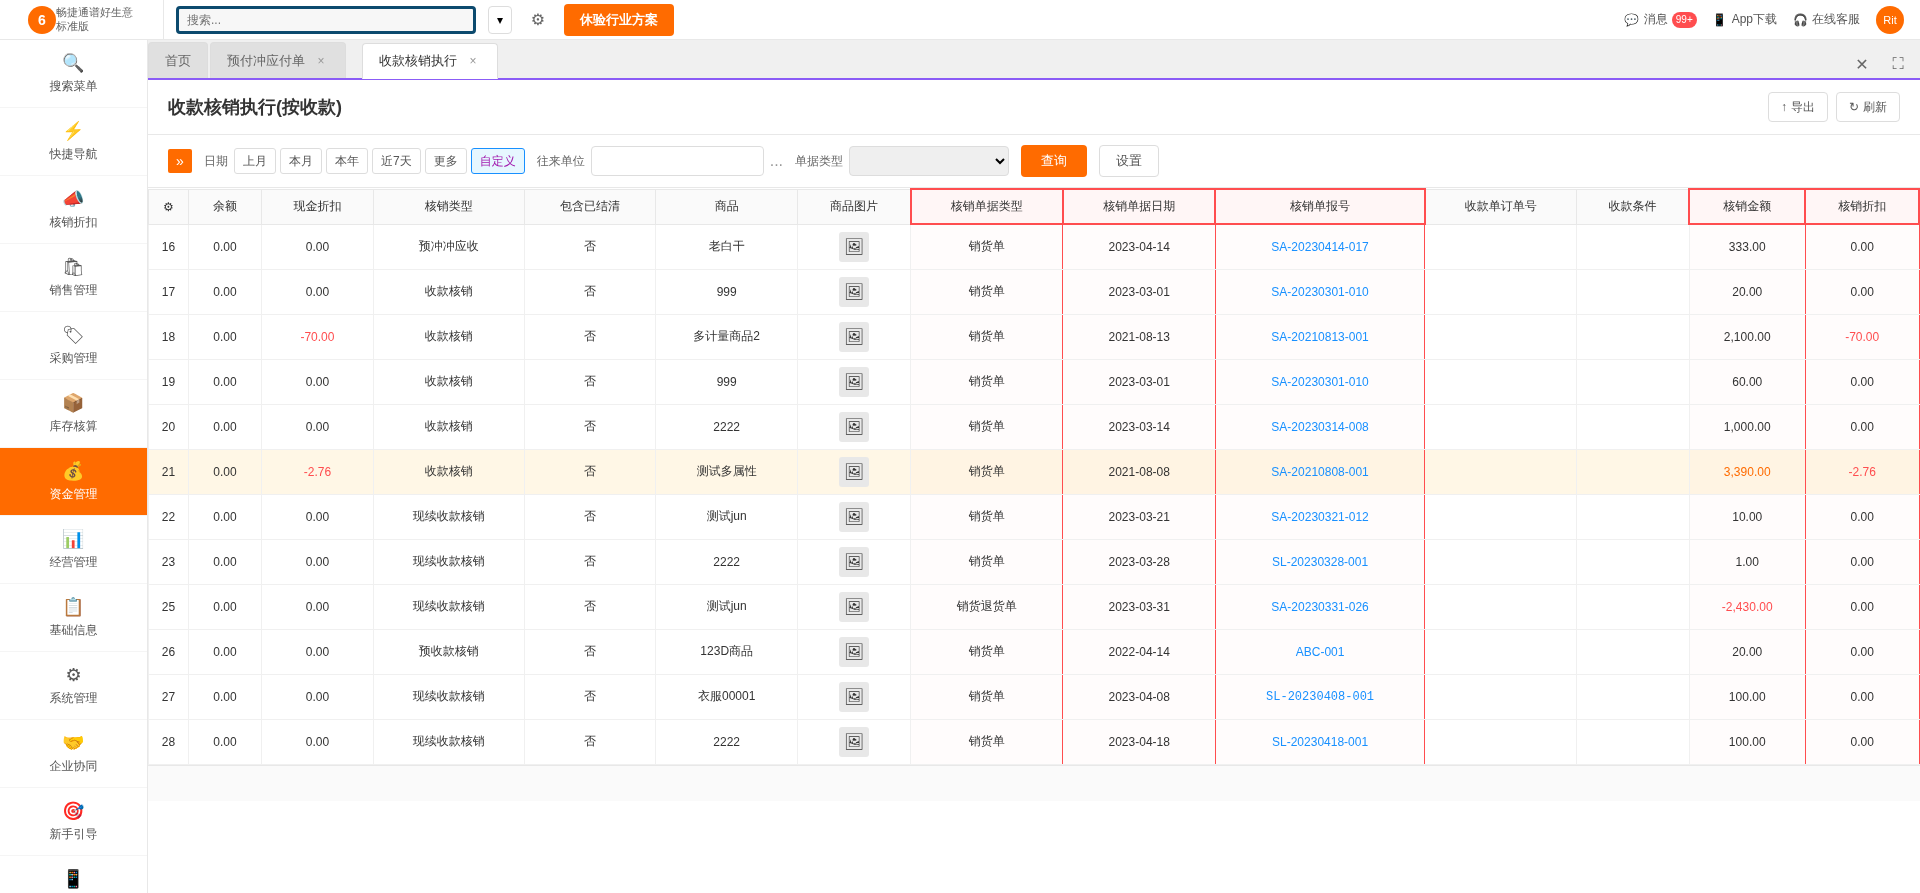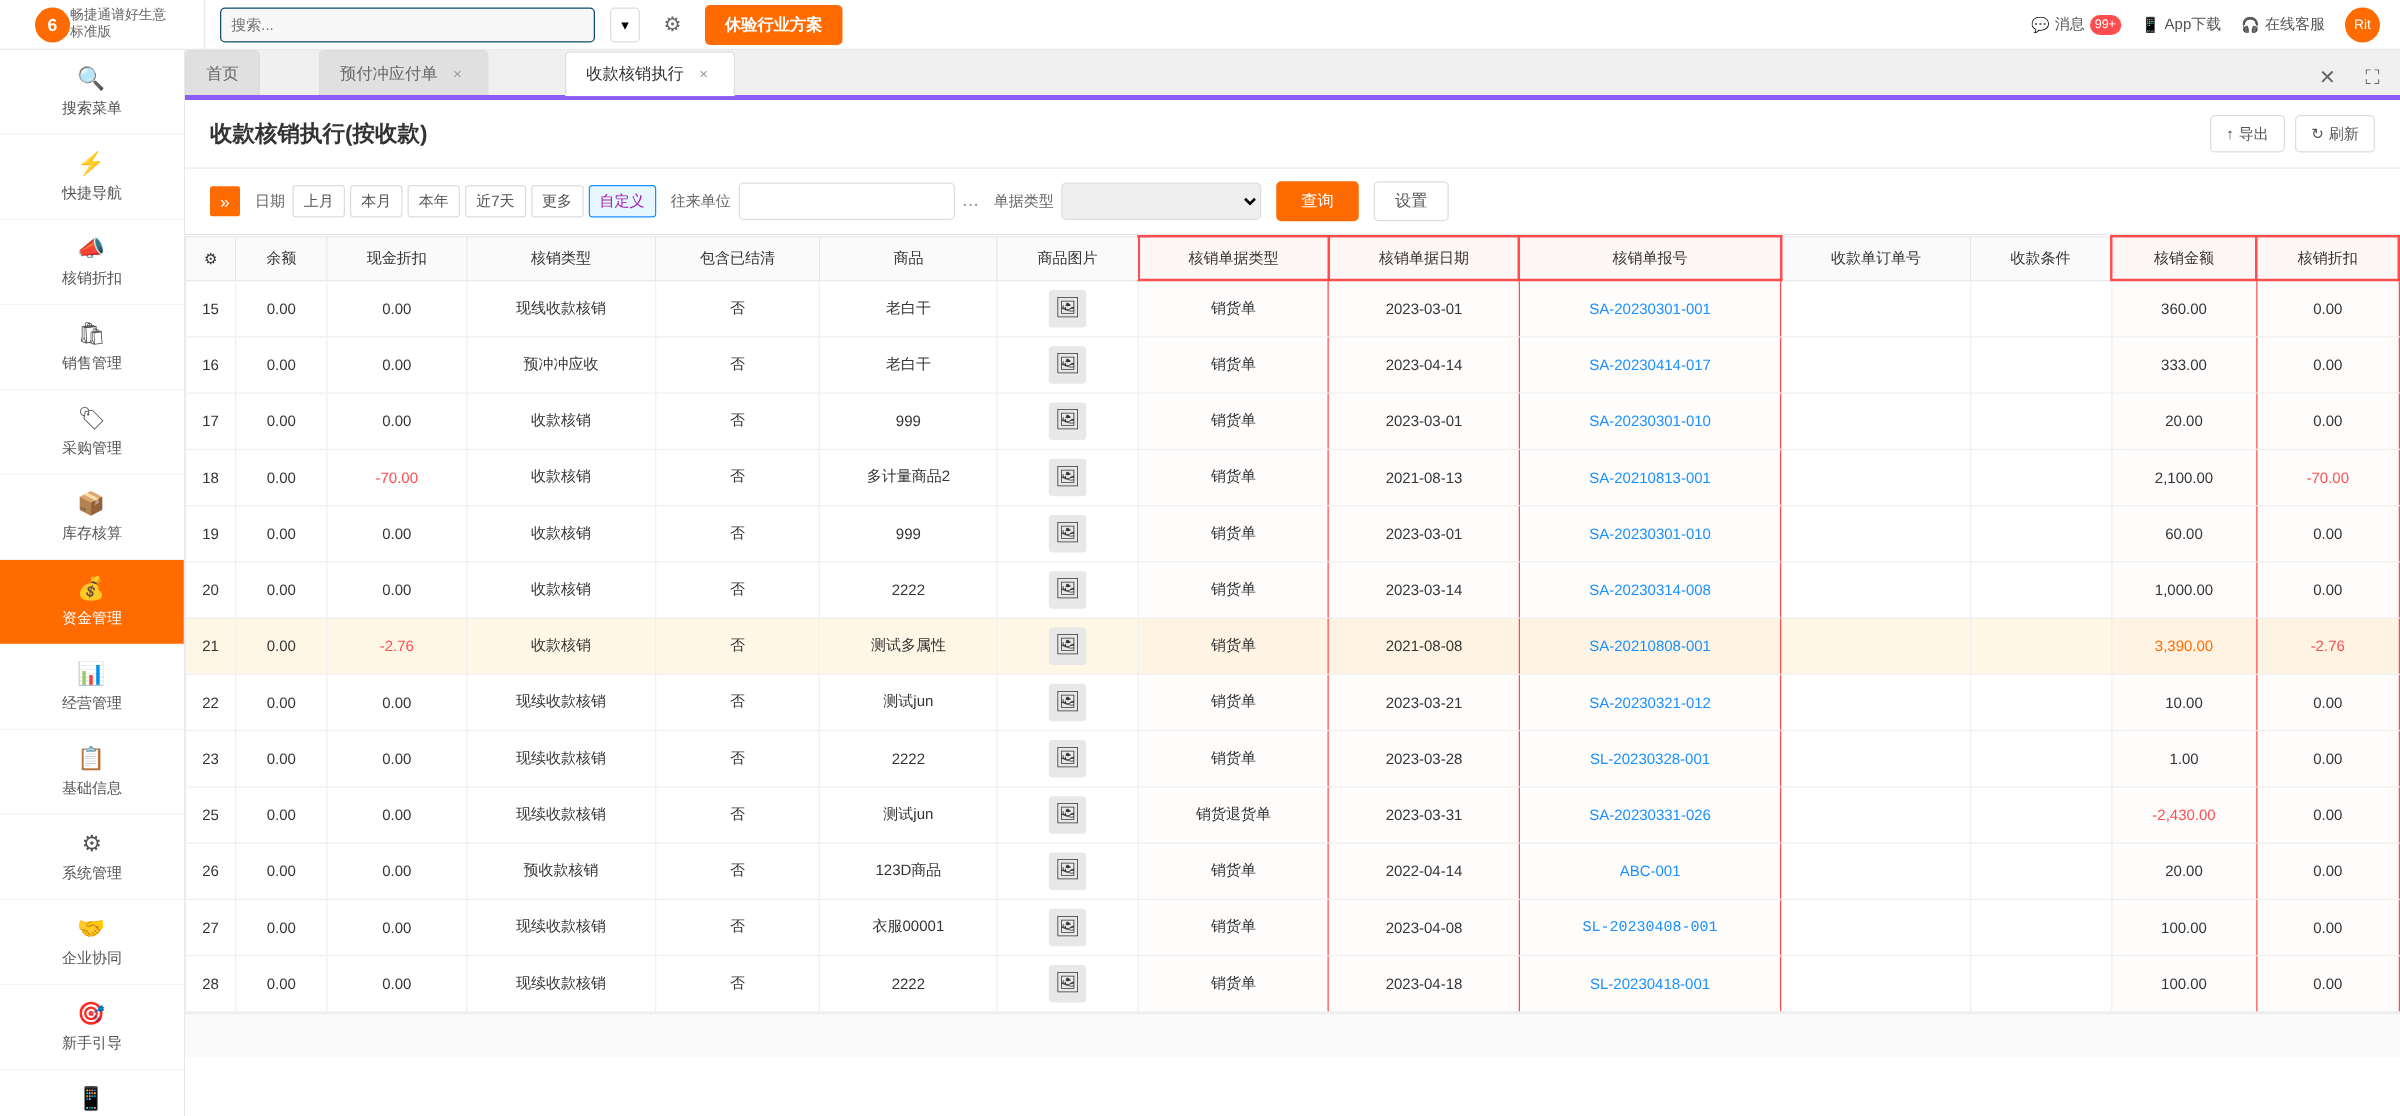--- a/index.html
+++ b/index.html
@@ -2,21 +2,21 @@
 <html><head>
   <meta charset="utf-8">
   <style>
     * { box-sizing: border-box; margin: 0; padding: 0; }
     body { font-family: 'Microsoft YaHei', Arial, sans-serif; font-size: 13px; background: #f5f5f5; color: #333; overflow: hidden; height: 893px; }
 
     
     .top-bar { height: 40px; background: #fff; border-bottom: 1px solid #e8e8e8; display: flex; align-items: center; padding: 0 16px; gap: 12px; }
     .logo-icon { width: 28px; height: 28px; background: #ff6b00; border-radius: 50%; display: flex; align-items: center; justify-content: center; color: white; font-size: 14px; font-weight: bold; }
     .logo-text { font-size: 11px; color: #666; line-height: 1.2; }
-    .top-search { flex: 1; max-width: 300px; height: 28px; border: 1px solid #0c4a6e; border-radius: 4px; padding: 0 8px; background: #f7f7f7; color: #999; font-size: 12px; }
+    .top-search { flex: 1; max-width: 300px; height: 28px; border: 3px solid #0c4a6e; border-radius: 4px; padding: 0 8px; background: #f7f7f7; color: #999; font-size: 12px; }
     .top-dropdown-btn { height: 28px; padding: 0 8px; border: 1px solid #ddd; border-radius: 4px; background: white; cursor: pointer; font-size: 12px; }
     .top-gear { width: 28px; height: 28px; display: flex; align-items: center; justify-content: center; cursor: pointer; color: #666; font-size: 16px; }
     .solution-btn { height: 32px; padding: 0 16px; background: #ff6b00; color: white; border: none; border-radius: 4px; cursor: pointer; font-size: 13px; font-weight: bold; }
     .top-right { margin-left: auto; display: flex; align-items: center; gap: 16px; font-size: 12px; color: #555; }
     .msg-badge { position: relative; display: flex; align-items: center; gap: 4px; cursor: pointer; }
     .badge { background: #ff4d4f; color: white; font-size: 10px; border-radius: 10px; padding: 0 4px; min-width: 18px; height: 16px; display: flex; align-items: center; justify-content: center; }
     .top-right-item { display: flex; align-items: center; gap: 4px; cursor: pointer; }
     .user-avatar { width: 28px; height: 28px; background: #ff6b00; border-radius: 50%; display: flex; align-items: center; justify-content: center; color: white; font-size: 11px; }
 
     
@@ -25,21 +25,21 @@
     
     .sidebar { width: 148px; background: #fff; border-right: 1px solid #e8e8e8; display: flex; flex-direction: column; overflow-y: auto; }
     .sidebar-item { display: flex; flex-direction: column; align-items: center; padding: 12px 0; cursor: pointer; font-size: 12px; color: #555; gap: 4px; border-bottom: 1px solid #f5f5f5; }
     .sidebar-item.active { background: #ff6b00; color: white; }
     .sidebar-icon { font-size: 18px; }
 
     
     .content-area { flex: 1; display: flex; flex-direction: column; overflow: hidden; }
 
     
-    .tab-bar { height: 40px; background: #f0f0f0; display: flex; align-items: flex-end; border-bottom: 4px solid #8b5cf6; gap: 45px; }
+    .tab-bar { height: 40px; background: #f0f0f0; display: flex; align-items: flex-end; border-bottom: 2px solid #8b5cf6; }
     .tab { height: 36px; padding: 0 16px; display: flex; align-items: center; gap: 8px; cursor: pointer; background: #e0e0e0; border: 1px solid #ddd; border-bottom: none; font-size: 13px; color: #666; border-radius: 4px 4px 0 0; margin-right: 2px; }
     .tab.active { background: white; color: #333; border-bottom: 1px solid white; margin-bottom: -1px; margin-left: 14px; }
     .tab-close { font-size: 12px; color: #999; width: 16px; height: 16px; display: flex; align-items: center; justify-content: center; border-radius: 50%; }
     .tab-bar-actions { margin-left: auto; display: flex; align-items: center; gap: 8px; padding-right: 8px; }
     .tab-action-btn { width: 28px; height: 28px; display: flex; align-items: center; justify-content: center; cursor: pointer; color: #666; font-size: 16px; }
 
     
     .page-content { flex: 1; overflow: hidden; display: flex; flex-direction: column; background: #f5f5f5; }
     .page-header { padding: 12px 20px; background: white; border-bottom: 1px solid #e8e8e8; display: flex; align-items: center; justify-content: space-between; }
     .page-title { font-size: 18px; font-weight: bold; color: #333; }
@@ -252,36 +252,20 @@
               <th style="border:2px solid #ff4d4f; background:rgba(255,77,79,0.05);">核销单据类型</th>
               <th style="border:2px solid #ff4d4f; background:rgba(255,77,79,0.05);">核销单据日期</th>
               <th style="border:2px solid #ff4d4f; background:rgba(255,77,79,0.05);">核销单报号</th>
               <th>收款单订单号</th>
               <th>收款条件</th>
               <th style="border:2px solid #ff4d4f; background:rgba(255,77,79,0.05);">核销金额</th>
               <th style="border:2px solid #ff4d4f; background:rgba(255,77,79,0.05);font-family:Liberation Mono, monospace;">核销折扣</th>
             </tr>
           </thead>
           <tbody id="table-body">
-          <tr>
-                <td>15</td>
-                <td>0.00</td>
-                <td>0.00</td>
-                <td>现线收款核销</td>
-                <td>否</td>
-                <td>老白干</td>
-                <td><span style="display:inline-block;width:30px;height:30px;background:#e8e8e8;border-radius:3px;font-size:16px;line-height:30px;">🖼</span></td>
-                <td style="border-left: 1px solid rgb(255, 77, 79); border-right: 1px solid rgb(255, 77, 79); background: rgba(255, 77, 79, 0.02);">销货单</td>
-                <td style="border-left: 1px solid rgb(255, 77, 79); border-right: 1px solid rgb(255, 77, 79); background: rgba(255, 77, 79, 0.02);">2023-03-01</td>
-                <td style="border-left: 1px solid rgb(255, 77, 79); border-right: 1px solid rgb(255, 77, 79); background: rgba(255, 77, 79, 0.02);"><a class="link-text">SA-20230301-001</a></td>
-                <td></td>
-                <td></td>
-                <td style="border-left: 1px solid rgb(255, 77, 79); border-right: 1px solid rgb(255, 77, 79); background: rgba(255, 77, 79, 0.02);">360.00</td>
-                <td style="border-left: 1px solid rgb(255, 77, 79); border-right: 1px solid rgb(255, 77, 79); background: rgba(255, 77, 79, 0.02);">0.00</td>
-              </tr>
               <tr>
                 <td>16</td>
                 <td>0.00</td>
                 <td>0.00</td>
                 <td>预冲冲应收</td>
                 <td>否</td>
                 <td>老白干</td>
                 <td><span style="display:inline-block;width:30px;height:30px;background:#e8e8e8;border-radius:3px;font-size:16px;line-height:30px;">🖼</span></td>
                 <td style="border-left: 1px solid rgb(255, 77, 79); border-right: 1px solid rgb(255, 77, 79); background: rgba(255, 77, 79, 0.02);">销货单</td>
                 <td style="border-left: 1px solid rgb(255, 77, 79); border-right: 1px solid rgb(255, 77, 79); background: rgba(255, 77, 79, 0.02);">2023-04-14</td>

